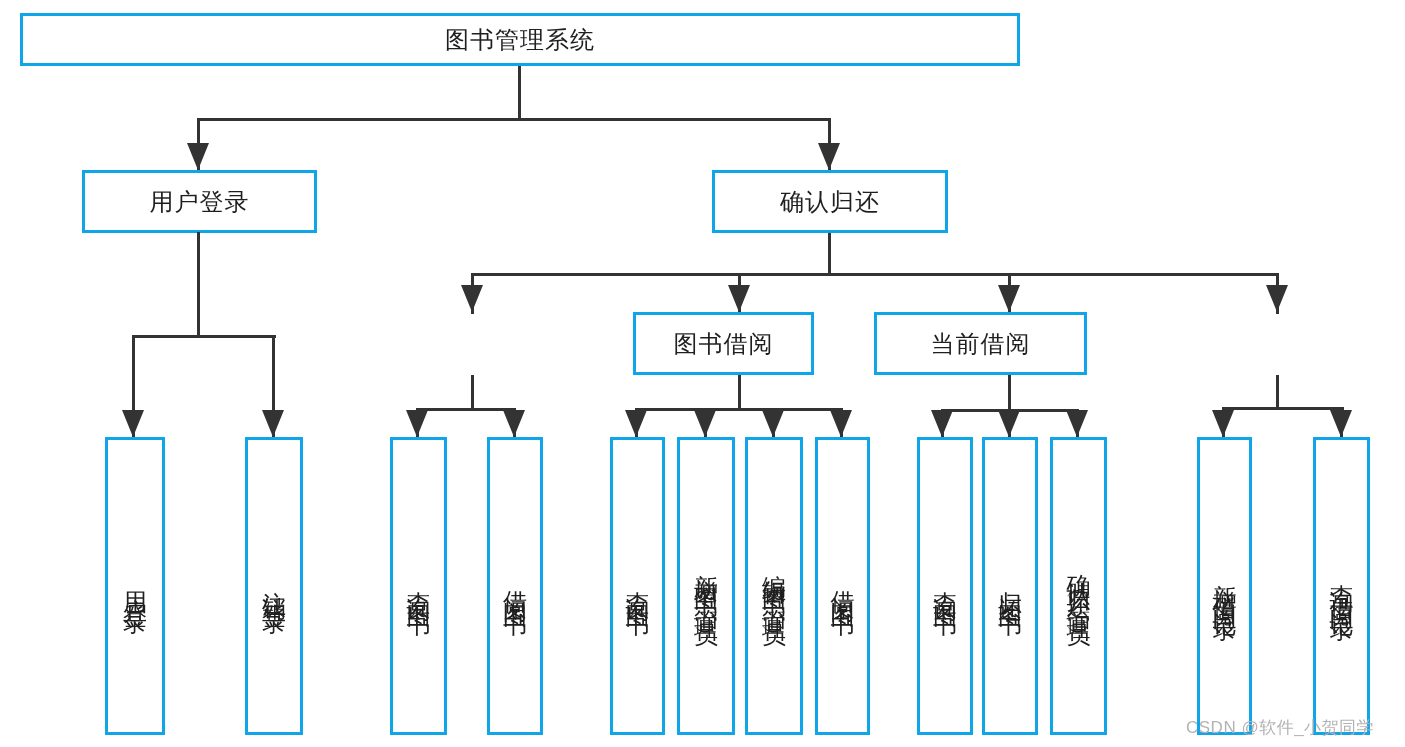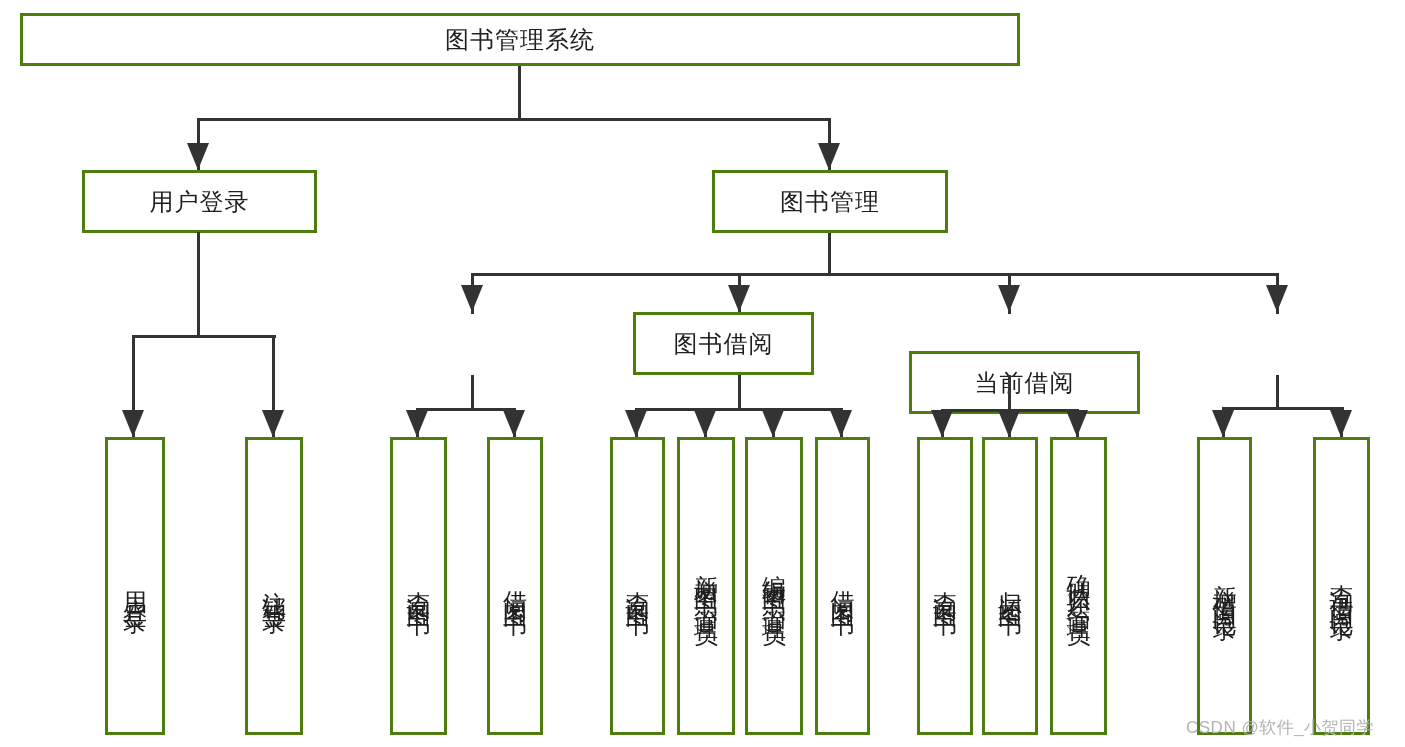--- a/index.html
+++ b/index.html
@@ -7,21 +7,21 @@
     position:relative;
     width:1405px; height:747px;
     background:#ffffff;
     overflow:hidden;
     font-family:"Liberation Sans","DejaVu Sans",sans-serif;
     color:#1f1f1f;
   }
   .box {
     position:absolute;
     box-sizing:border-box;
-    border:3px solid #4d7c0f;
+    border:3px solid #0ea5e9;
     background:#ffffff;
     display:flex;
     align-items:center;
     justify-content:center;
   }
   .hlabel { font-size:24px; letter-spacing:1px; white-space:nowrap; }
   .leaf { top:437px; height:298px; }
   .vtext {
     writing-mode:vertical-lr;
     text-orientation:mixed;
@@ -63,21 +63,21 @@
   <div class="hline" style="left:197px; top:118px; width:634px;"></div>
   <div class="vline" style="left:197px; top:118px; height:54px;"></div>
   <div class="arrow" style="left:187px; top:143px;"></div>
   <div class="vline" style="left:828px; top:118px; height:54px;"></div>
   <div class="arrow" style="left:818px; top:143px;"></div>
 
   <div class="box" style="left:82px; top:170px; width:235px; height:63px;">
     <span class="hlabel">用户登录</span>
   </div>
   <div class="box" style="left:712px; top:170px; width:236px; height:63px;">
-    <span class="hlabel">图书管理</span>
+    <span class="hlabel">确认归还</span>
   </div>
 
   <div class="vline" style="left:197px; top:232px; height:105px;"></div>
   <div class="hline" style="left:132px; top:335px; width:144px;"></div>
   <div class="vline" style="left:132px; top:335px; height:102px;"></div>
   <div class="arrow" style="left:122px; top:410px;"></div>
   <div class="vline" style="left:272px; top:335px; height:102px;"></div>
   <div class="arrow" style="left:262px; top:410px;"></div>
 
   <div class="vline" style="left:828px; top:233px; height:43px;"></div>
@@ -87,21 +87,21 @@
   <div class="vline" style="left:738px; top:273px; height:41px;"></div>
   <div class="arrow" style="left:728px; top:285px;"></div>
   <div class="vline" style="left:1008px; top:273px; height:41px;"></div>
   <div class="arrow" style="left:998px; top:285px;"></div>
   <div class="vline" style="left:1276px; top:273px; height:41px;"></div>
   <div class="arrow" style="left:1266px; top:285px;"></div>
 
   <div class="box" style="left:633px; top:312px; width:181px; height:63px;">
     <span class="hlabel">图书借阅</span>
   </div>
-  <div class="box" style="left:909px; top:312px; width:231px; height:63px;margin-top:39px;">
+  <div class="box" style="left:874px; top:312px; width:213px; height:63px;">
     <span class="hlabel">当前借阅</span>
   </div>
 
   <div class="vline" style="left:471px; top:375px; height:36px;"></div>
   <div class="hline" style="left:416px; top:408px; width:100px;"></div>
   <div class="vline" style="left:416px; top:408px; height:31px;"></div>
   <div class="arrow" style="left:406px; top:410px;"></div>
   <div class="vline" style="left:513px; top:408px; height:31px;"></div>
   <div class="arrow" style="left:503px; top:410px;"></div>
 

